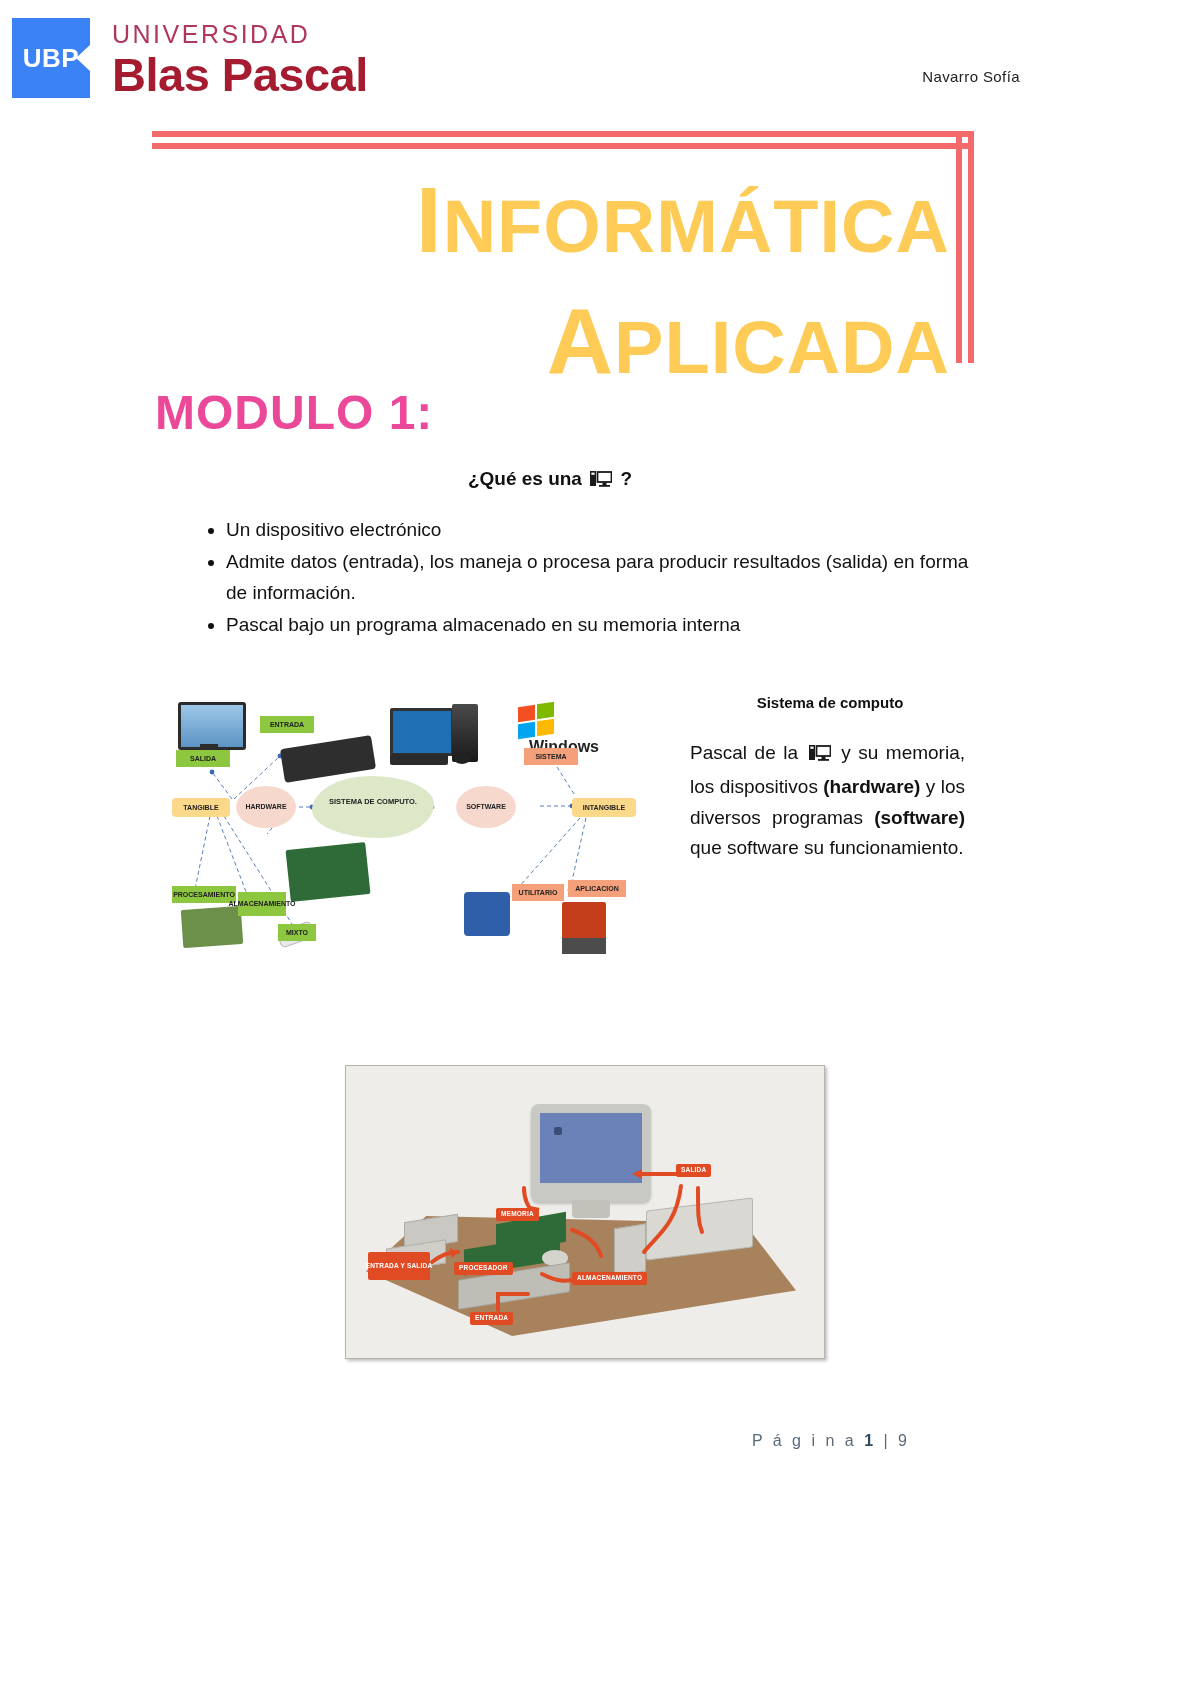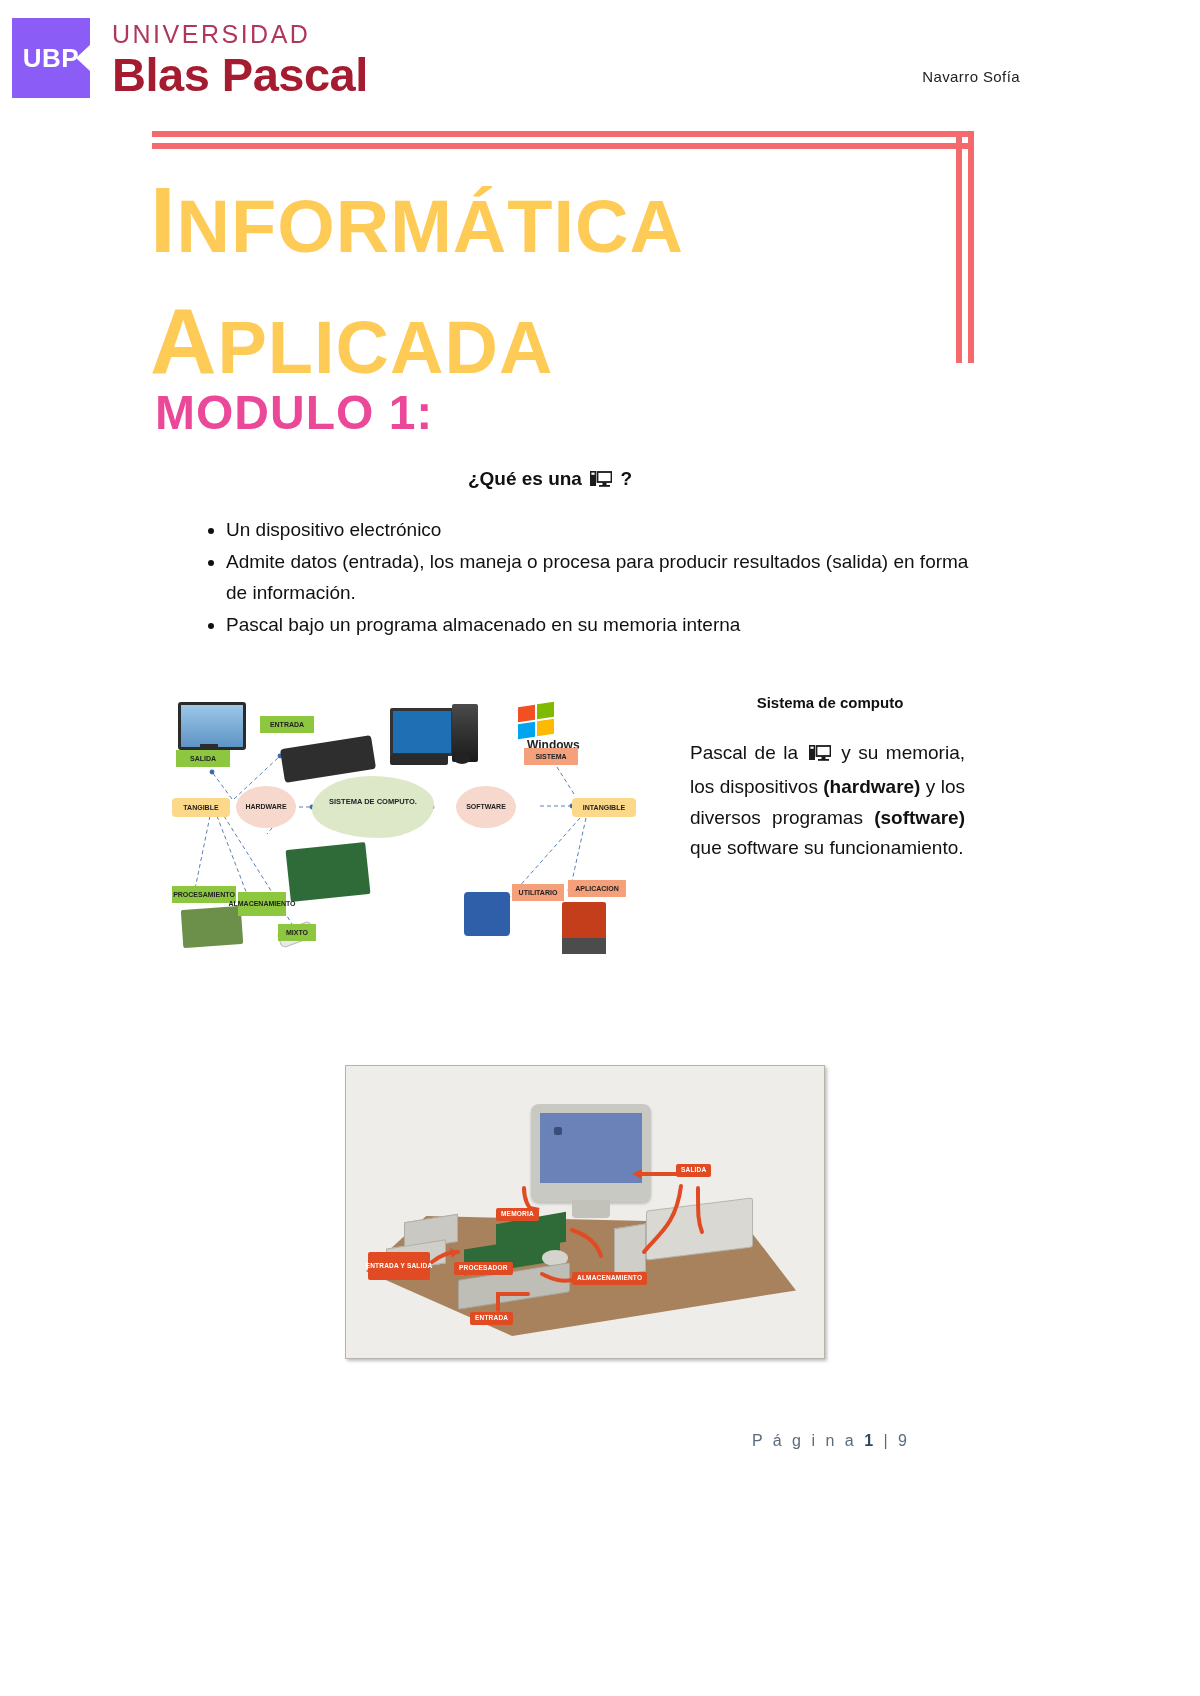--- a/index.html
+++ b/index.html
@@ -8,21 +8,21 @@
     font-family:"Liberation Sans", sans-serif;
     color:#111;
     position:relative;
     overflow:hidden;
   }
   .page { position:relative; width:1200px; height:1696px; background:#fff; }
 
   
   .logo-wrap { position:absolute; left:12px; top:18px; display:flex; align-items:flex-start; }
   .logo-badge {
-    width:78px; height:80px; background:#8b5cf6;
+    width:78px; height:80px; background:#3b82f6;
     display:flex; align-items:center; justify-content:center;
     position:relative;
   }
   .logo-badge::after{
     content:""; position:absolute; right:-1px; top:50%; transform:translateY(-50%);
     width:0;height:0;border-top:14px solid transparent;border-bottom:14px solid transparent;
     border-right:15px solid #ffffff;
   }
   .logo-badge span{ color:#fff; font-weight:bold; font-size:26px; letter-spacing:.5px; }
   .logo-text { margin-left:22px; line-height:1; padding-top:4px;}
@@ -36,21 +36,21 @@
 
   
   .rule-top{ position:absolute; left:152px; top:131px; width:822px; height:6px; background:#F4696B; }
   .rule-top2{ position:absolute; left:152px; top:143px; width:822px; height:6px; background:#F4696B; }
   .rule-right{ position:absolute; left:956px; top:131px; width:6px; height:232px; background:#F4696B; }
   .rule-right2{ position:absolute; left:968px; top:131px; width:6px; height:232px; background:#F4696B; }
 
   
   .doc-title{
     position:absolute; left:150px; top:160px; width:800px;
-    text-align:left; color:#FDCB56; font-weight:bold;
+    text-align:right; color:#FDCB56; font-weight:bold;
     font-size:74px; line-height:1.32; letter-spacing:1px;
   }
   .doc-title .l1{ display:block; }
   .doc-title .l2{ display:block; }
   .doc-title .cap{ font-size:92px; }
 
   .module-title{
     position:absolute; left:155px; top:385px;
     font-size:48px; font-weight:bold; color:#ec4899; letter-spacing:1px;
   }
@@ -248,21 +248,21 @@
     <div class="d-img usb-pic" style="left:106px;top:232px;width:34px;height:15px;"></div>
     <div class="d-img fw-pic" style="left:292px;top:198px;width:46px;height:44px;border-radius:4px;"></div>
     <div class="d-img ppt-pic" style="left:390px;top:208px;width:44px;height:44px;"></div>
     <div class="d-img" style="left:390px;top:244px;width:44px;height:16px;background:#4C4C4C;"></div>
 
     <div class="winlogo" style="left:338px;top:8px;width:80px;height:56px;">
       <div class="q" style="left:8px;top:4px;background:#F25022;transform:skewY(-8deg);"></div>
       <div class="q" style="left:27px;top:1px;background:#7FBA00;transform:skewY(-8deg);"></div>
       <div class="q" style="left:8px;top:21px;background:#00A4EF;transform:skewY(-8deg);"></div>
       <div class="q" style="left:27px;top:18px;background:#FFB900;transform:skewY(-8deg);"></div>
-      <div style="position:absolute;left:17px;top:36px;width:80px;text-align:left;font-weight:bold;font-size:12px;color:#222;">Windows</div>
+      <div style="position:absolute;left:9px;top:36px;width:80px;text-align:right;font-weight:bold;font-size:16px;color:#222;">Windows</div>
     </div>
 
     <div class="d-img cloud" style="left:140px;top:82px;width:122px;height:62px;"></div>
     <div class="d-label" style="left:140px;top:98px;width:122px;height:20px;font-size:7.5px;">SISTEMA DE COMPUTO.</div>
 
     <div class="d-img el-pink" style="left:64px;top:92px;width:60px;height:42px;"></div>
     <div class="d-label" style="left:64px;top:104px;width:60px;height:18px;">HARDWARE</div>
 
     <div class="d-img el-pink" style="left:284px;top:92px;width:60px;height:42px;"></div>
     <div class="d-label" style="left:284px;top:104px;width:60px;height:18px;">SOFTWARE</div>

